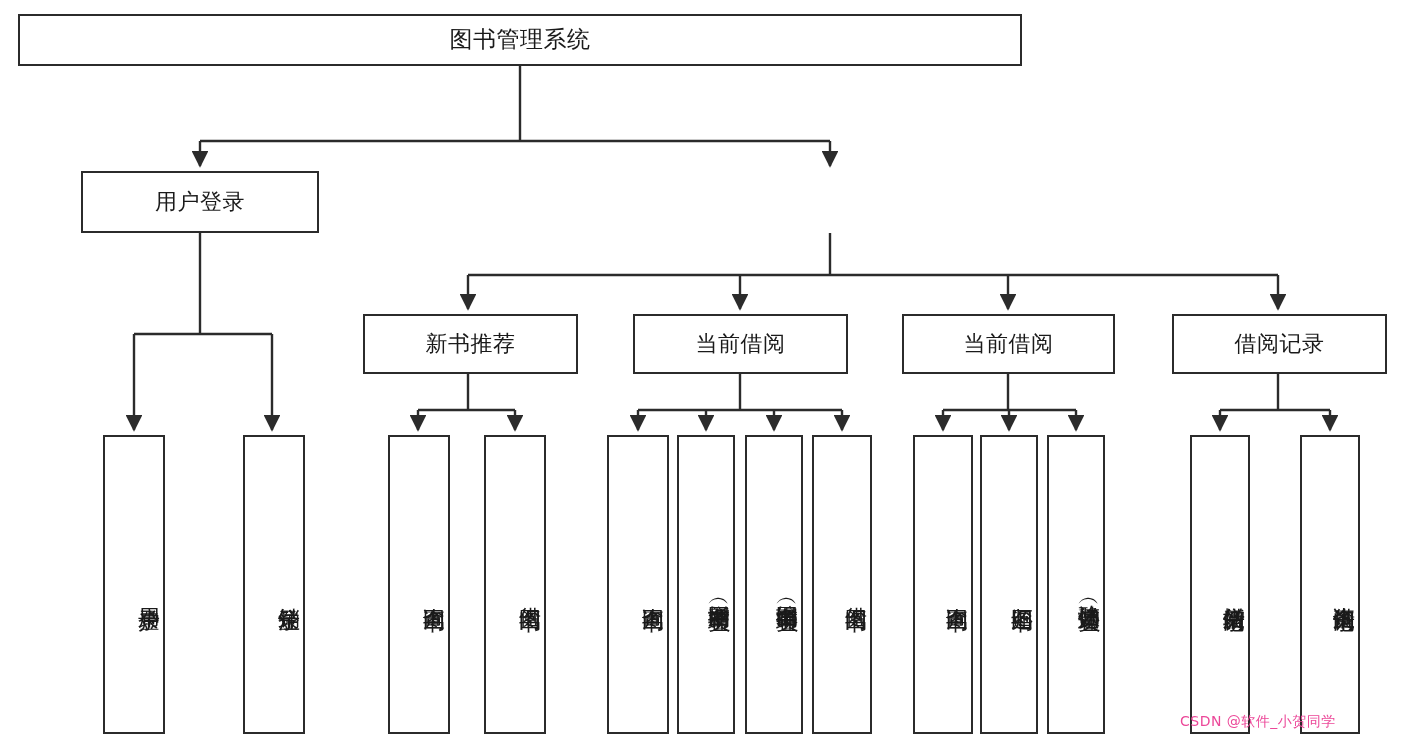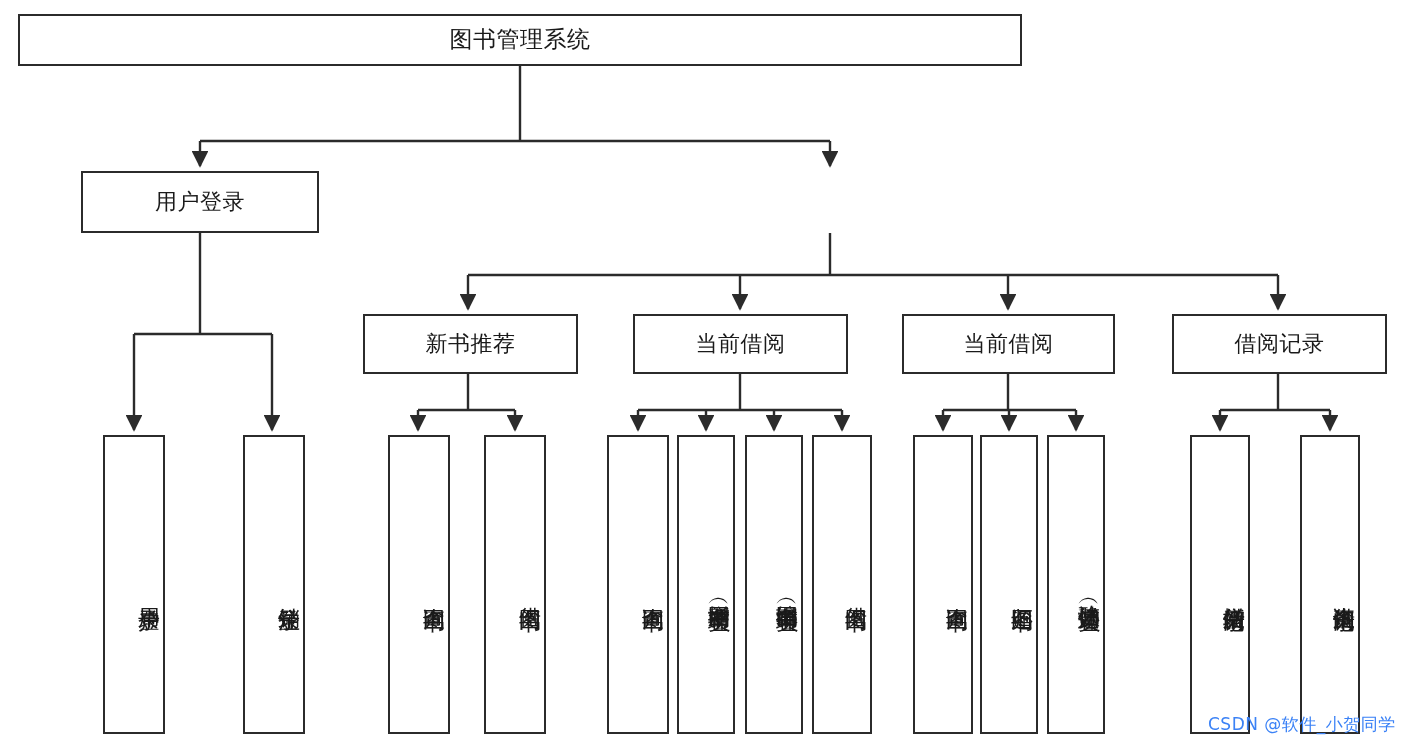--- a/index.html
+++ b/index.html
@@ -54,24 +54,24 @@
     align-items: flex-start;
     justify-content: center;
     padding-top: 14px;
     overflow: hidden;
   }
   .node-v span {
     display: block;
   }
   .watermark {
     position: absolute;
-    left: 1208px;
+    left: 1180px;
     top: 713px;
-    font-size: 17px;
-    color: #3b82f6;
+    font-size: 14px;
+    color: #ec4899;
     white-space: nowrap;
     z-index: 3;
     letter-spacing: 0.5px;
   }
 </style>
 </head>
 <body>
 
 <div id="canvas">
 

